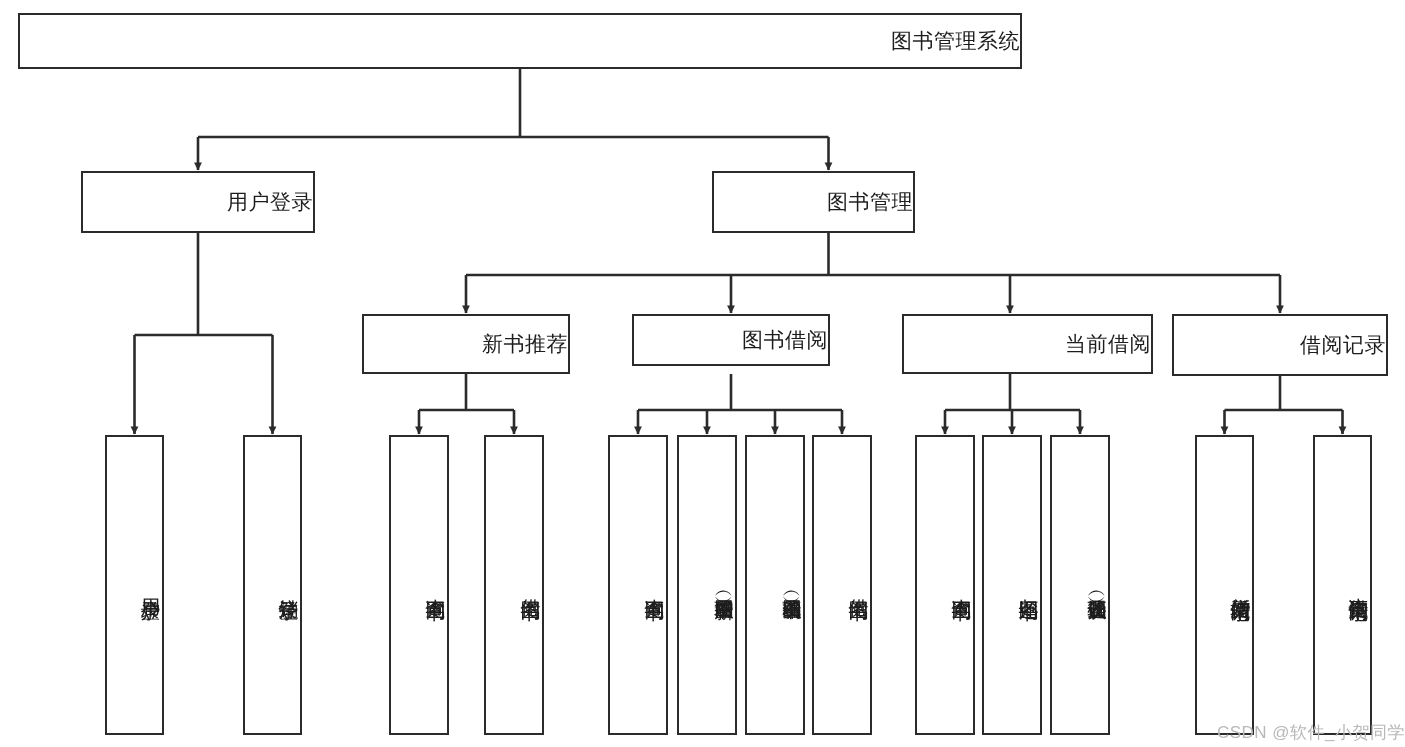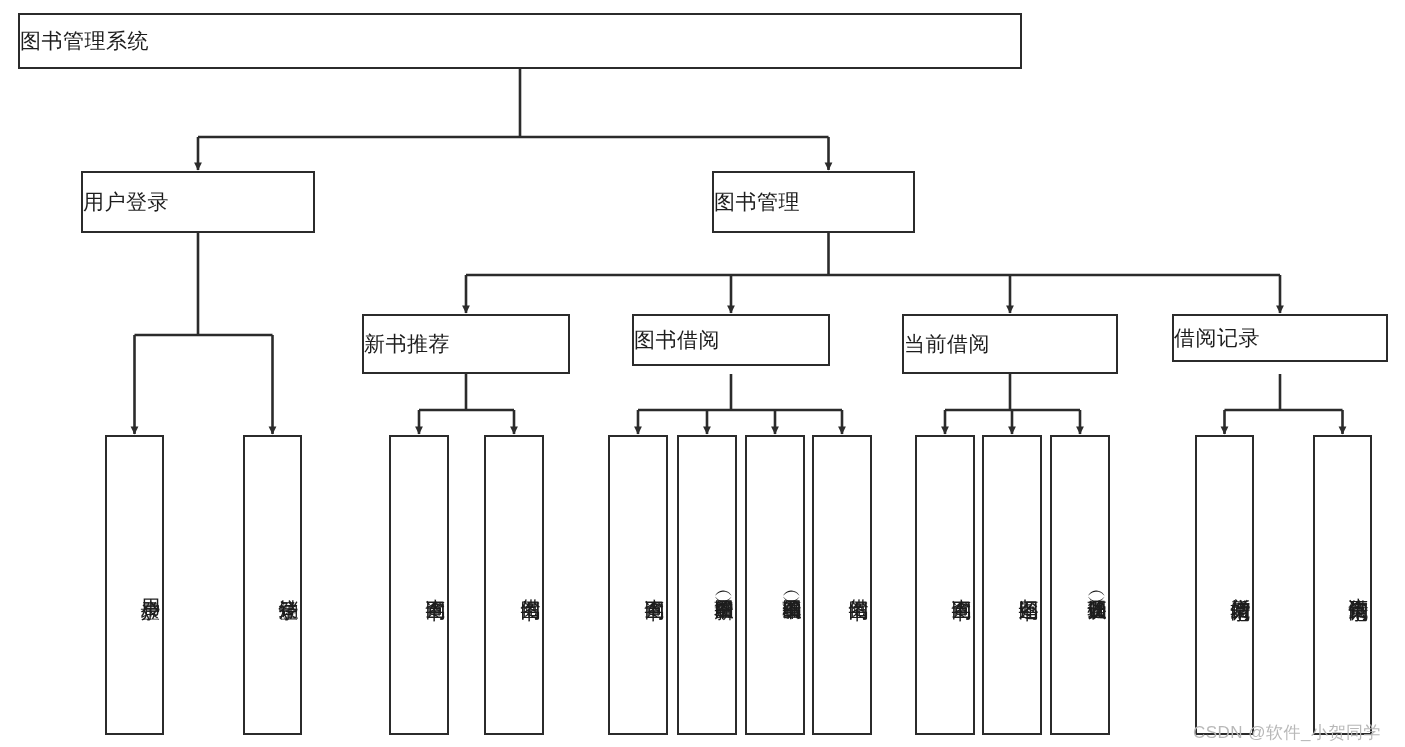--- a/index.html
+++ b/index.html
@@ -27,21 +27,21 @@
     height: 747px;
   }
   .node {
     position: absolute;
     box-sizing: border-box;
     border: 2px solid #2b2b2b;
     background: #ffffff;
     color: #1d1d1d;
     display: flex;
     align-items: center;
-    justify-content: flex-start;
+    justify-content: flex-end;
     overflow: hidden;
   }
   .node.horizontal {
     font-size: 21px;
     line-height: 1.1;
     letter-spacing: 0.5px;
     white-space: nowrap;
   }
   .node.vertical {
     writing-mode: vertical-rl;
@@ -56,21 +56,21 @@
   }
   .node.vertical.tall-label {
     font-size: 19px;
     letter-spacing: 0px;
   }
   .node-label {
     display: block;
   }
   #watermark {
     position: absolute;
-    right: 24px;
+    right: 0;
     bottom: 3px;
     font-size: 17px;
     color: #b8b8b8;
     letter-spacing: 0.5px;
     white-space: nowrap;
     pointer-events: none;
   }
 </style>
 </head>
 <body>
@@ -128,24 +128,24 @@
       </div>
       <div class="node horizontal" style="left: 712px; top: 171px; width: 203px; height: 62px;">
         <span class="node-label">图书管理</span>
       </div>
       <div class="node horizontal" style="left: 362px; top: 314px; width: 208px; height: 60px;">
         <span class="node-label">新书推荐</span>
       </div>
       <div class="node horizontal" style="left: 632px; top: 314px; width: 198px; height: 52px;">
         <span class="node-label">图书借阅</span>
       </div>
-      <div class="node horizontal" style="left: 902px; top: 314px; width: 216px; height: 60px;">
+      <div class="node horizontal" style="left: 902px; top: 314px; width: 251px; height: 60px;">
         <span class="node-label">当前借阅</span>
       </div>
-      <div class="node horizontal" style="left: 1172px; top: 314px; width: 216px; height: 48px;">
+      <div class="node horizontal" style="left: 1172px; top: 314px; width: 216px; height: 62px;">
         <span class="node-label">借阅记录</span>
       </div>
       <div class="node vertical" style="left: 105px; top: 435px; width: 59px; height: 300px;">
         <span class="node-label">用户登录</span>
       </div>
       <div class="node vertical" style="left: 243px; top: 435px; width: 59px; height: 300px;">
         <span class="node-label">注销登录</span>
       </div>
       <div class="node vertical" style="left: 389px; top: 435px; width: 60px; height: 300px;">
         <span class="node-label">查询图书</span>

